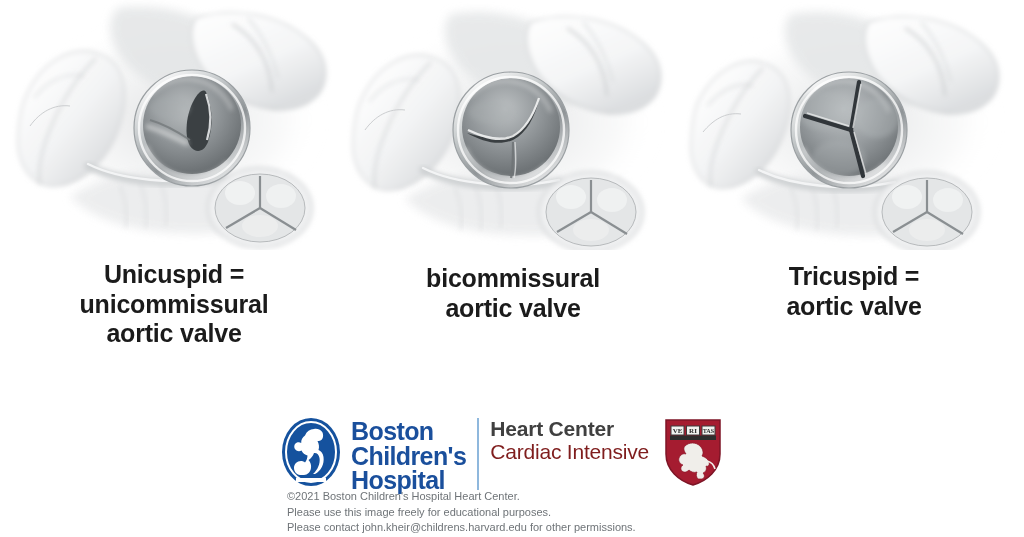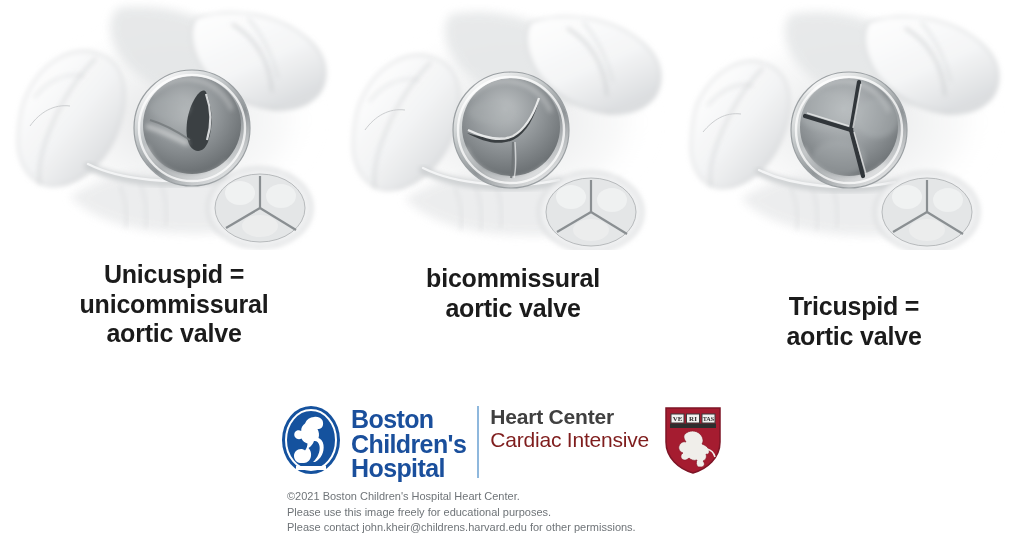--- a/index.html
+++ b/index.html
@@ -20,26 +20,26 @@
 
   
   .captions{position:absolute;left:0;top:246px;width:1024px;height:130px;}
   .caption{
     position:absolute;width:320px;text-align:center;
     font-size:25px;line-height:1.18;font-weight:bold;color:#1b1b1b;
     letter-spacing:-0.2px;
   }
   .cap-1{left:14px;top:6px;margin-top:8px;}
   .cap-2{left:353px;top:18px;}
-  .cap-3{left:694px;top:16px;margin-top:30px;}
+  .cap-3{left:694px;top:16px;}
   .caption div{white-space:nowrap;}
 
   
   .lockup{position:absolute;left:280px;top:404px;width:480px;height:90px;}
-  .lockup-row{position:absolute;left:0;top:0;display:flex;align-items:flex-start;}
+  .lockup-row{position:absolute;left:0;top:12px;display:flex;align-items:flex-start;}
   .bch-seal{width:62px;height:72px;flex:0 0 auto;margin-right:9px;}
   .bch-word{
     font-size:25px;font-weight:bold;line-height:0.98;color:#1a4f9c;
     letter-spacing:-0.6px;padding-top:3px;flex:0 0 auto;
   }
   .rule{width:2px;background:#8fb8dd;height:72px;margin:2px 11px 0 11px;flex:0 0 auto;}
   .hc-block{padding-top:2px;flex:0 0 auto;}
   .hc-line1{font-size:21px;font-weight:bold;color:#404040;line-height:1.08;letter-spacing:-0.2px;}
   .hc-line2,.hc-line3{font-size:21px;color:#7f1d1d;line-height:1.08;letter-spacing:-0.2px;}
   .hms-shield{width:60px;height:72px;flex:0 0 auto;margin-left:14px;}

